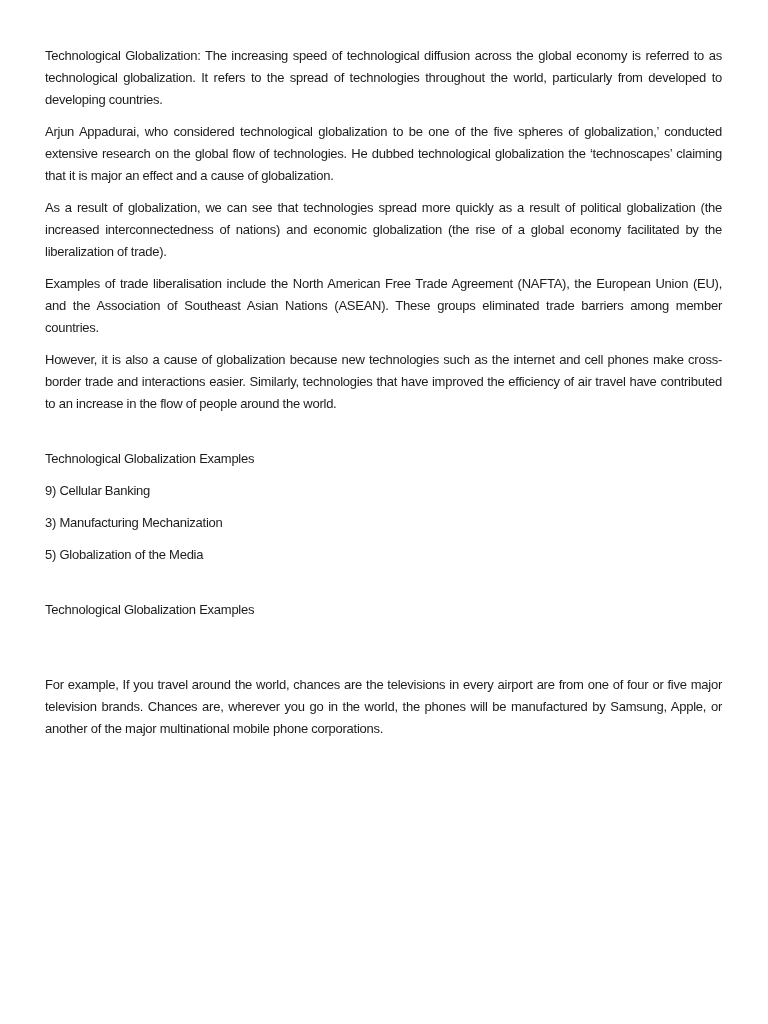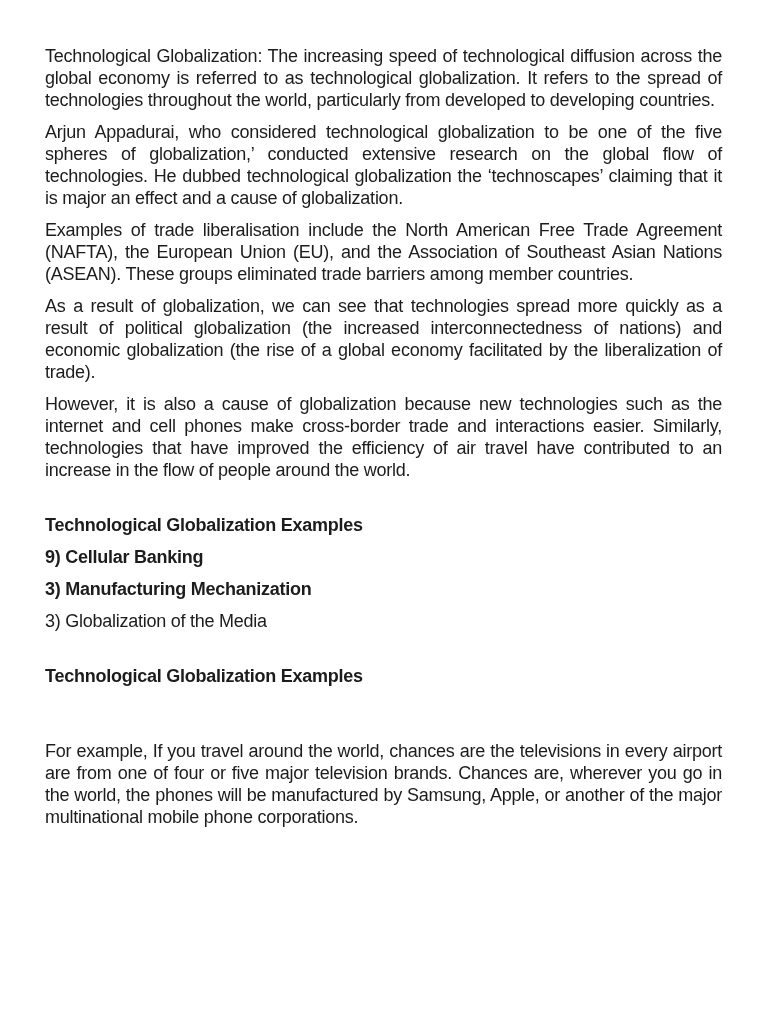--- a/index.html
+++ b/index.html
@@ -16,51 +16,51 @@
     color: #1c1c1c;
   }
   .page {
     position: absolute;
     left: 45px;
     top: 45px;
     width: 677px;
   }
   p {
     margin: 0;
-    font-size: 18px;
+    font-size: 13px;
     line-height: 22px;
     letter-spacing: -0.25px;
   }
   .just {
     text-align: justify;
     text-align-last: left;
   }
   .gap { margin-bottom: 10px; }
-  .line { margin-bottom: 10px; font-weight: bold; }
+  .line { margin-bottom: 10px; }
   .spacer-lg { height: 33px; }
   .spacer-md { height: 33px; }
 </style>
 </head>
 <body>
 
 <div class="page">
 
   <p class="just gap">Technological Globalization: The increasing speed of technological diffusion across the global economy is referred to as technological globalization. It refers to the spread of technologies throughout the world, particularly from developed to developing countries.</p>
   <p class="just gap">Arjun Appadurai, who considered technological globalization to be one of the five spheres of globalization,’ conducted extensive research on the global flow of technologies. He dubbed technological globalization the ‘technoscapes’ claiming that it is major an effect and a cause of globalization.</p>
+  <p class="just gap">As a result of globalization, we can see that technologies spread more quickly as a result of political globalization (the increased interconnectedness of nations) and economic globalization (the rise of a global economy facilitated by the liberalization of trade).</p>
   <p class="just gap">Examples of trade liberalisation include the North American Free Trade Agreement (NAFTA), the European Union (EU), and the Association of Southeast Asian Nations (ASEAN). These groups eliminated trade barriers among member countries.</p>
-  <p class="just gap">As a result of globalization, we can see that technologies spread more quickly as a result of political globalization (the increased interconnectedness of nations) and economic globalization (the rise of a global economy facilitated by the liberalization of trade).</p>
   <p class="just">However, it is also a cause of globalization because new technologies such as the internet and cell phones make cross-border trade and interactions easier. Similarly, technologies that have improved the efficiency of air travel have contributed to an increase in the flow of people around the world.</p>
 
   <div class="spacer-lg"></div>
 
   <div>
     <p class="line">Technological Globalization Examples</p>
     <p class="line">9) Cellular Banking</p>
     <p class="line">3) Manufacturing Mechanization</p>
-    <p>3) Globalization of the Media</p>
+    <p>5) Globalization of the Media</p>
   </div>
 
   <div class="spacer-md"></div>
 
   <div>
     <p class="line">Technological Globalization Examples</p>
     <div style="height:43px"></div>
     <p class="just">For example, If you travel around the world, chances are the televisions in every airport are from one of four or five major television brands. Chances are, wherever you go in the world, the phones will be manufactured by Samsung, Apple, or another of the major multinational mobile phone corporations.</p>
   </div>
 

